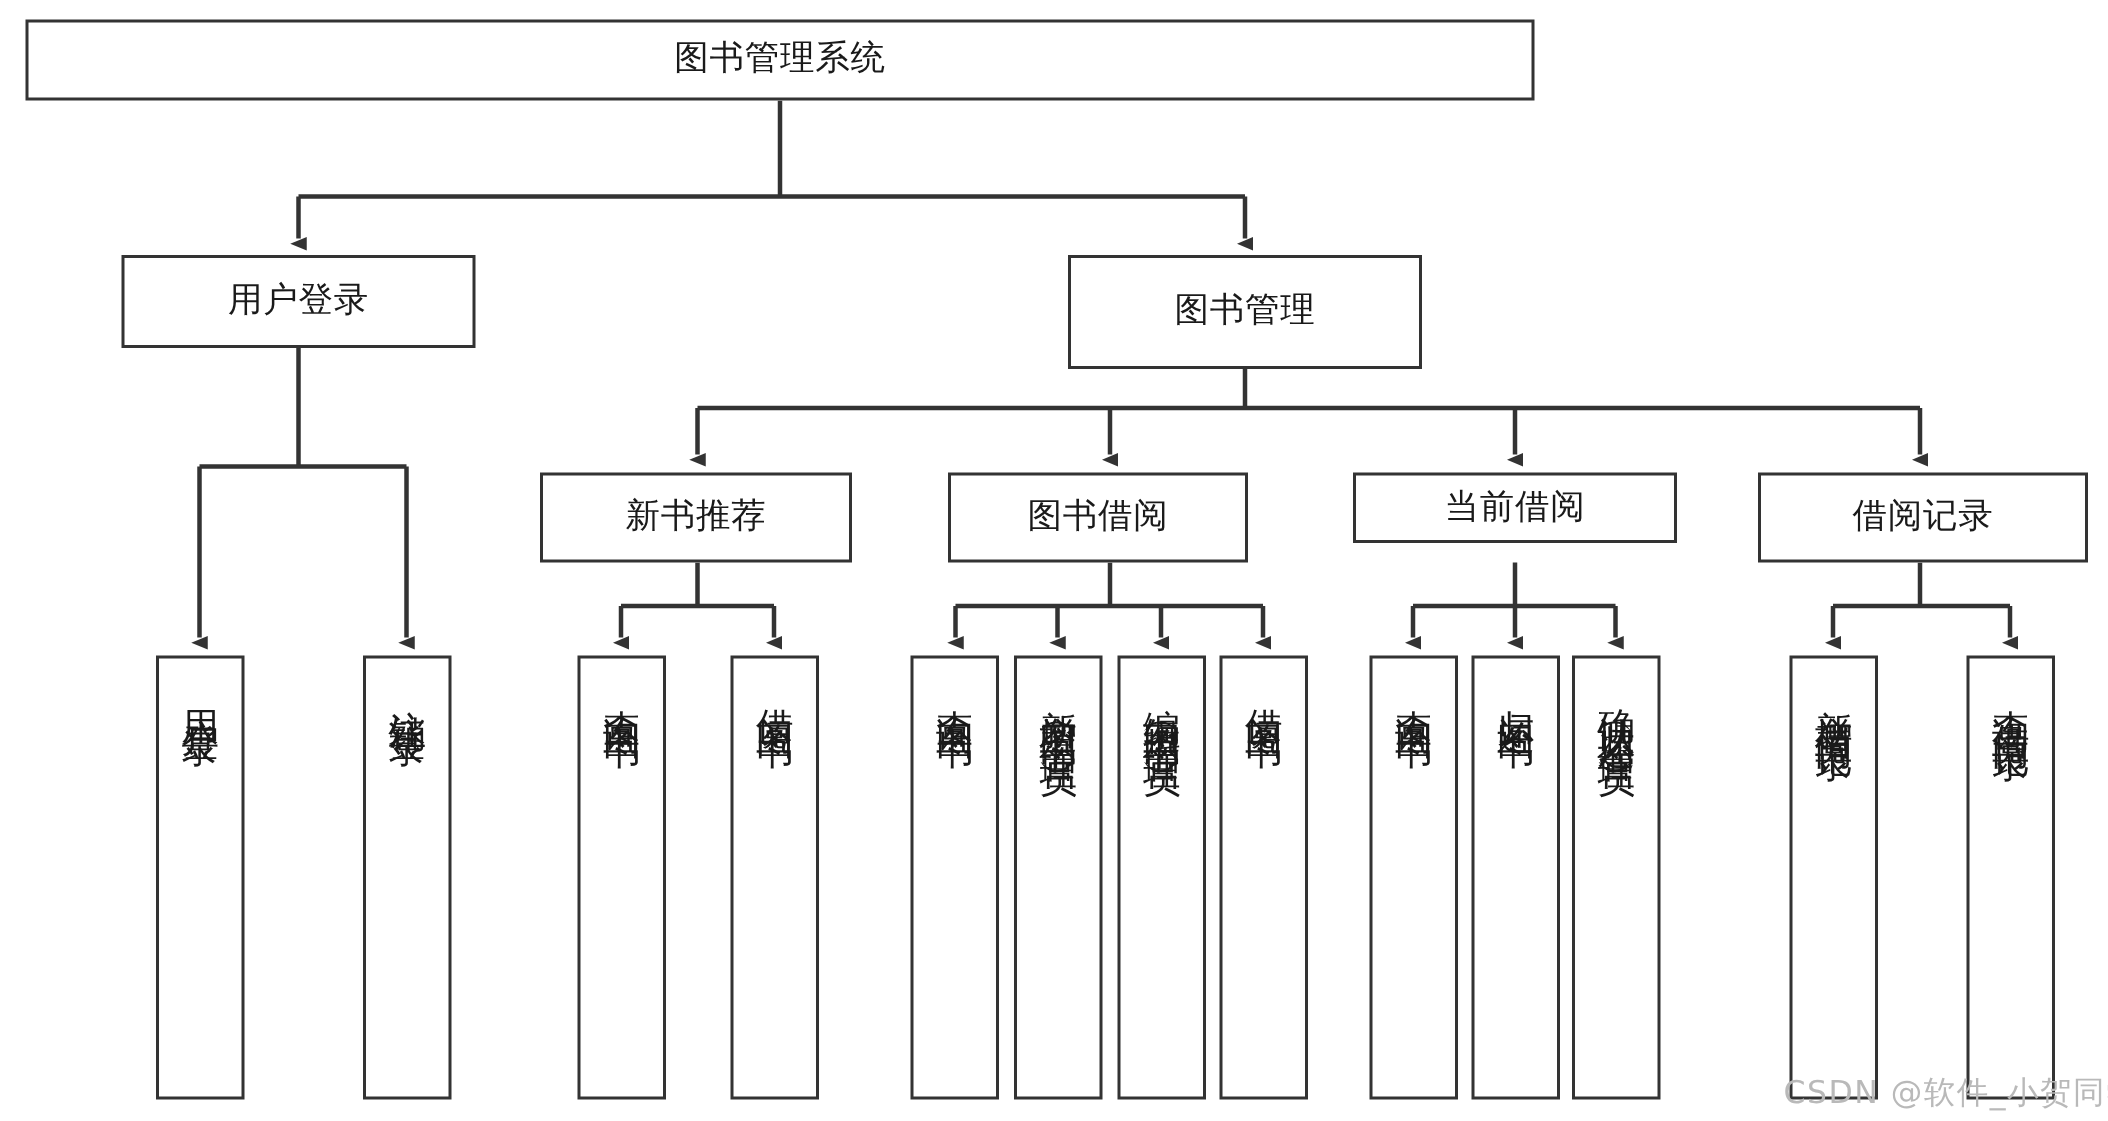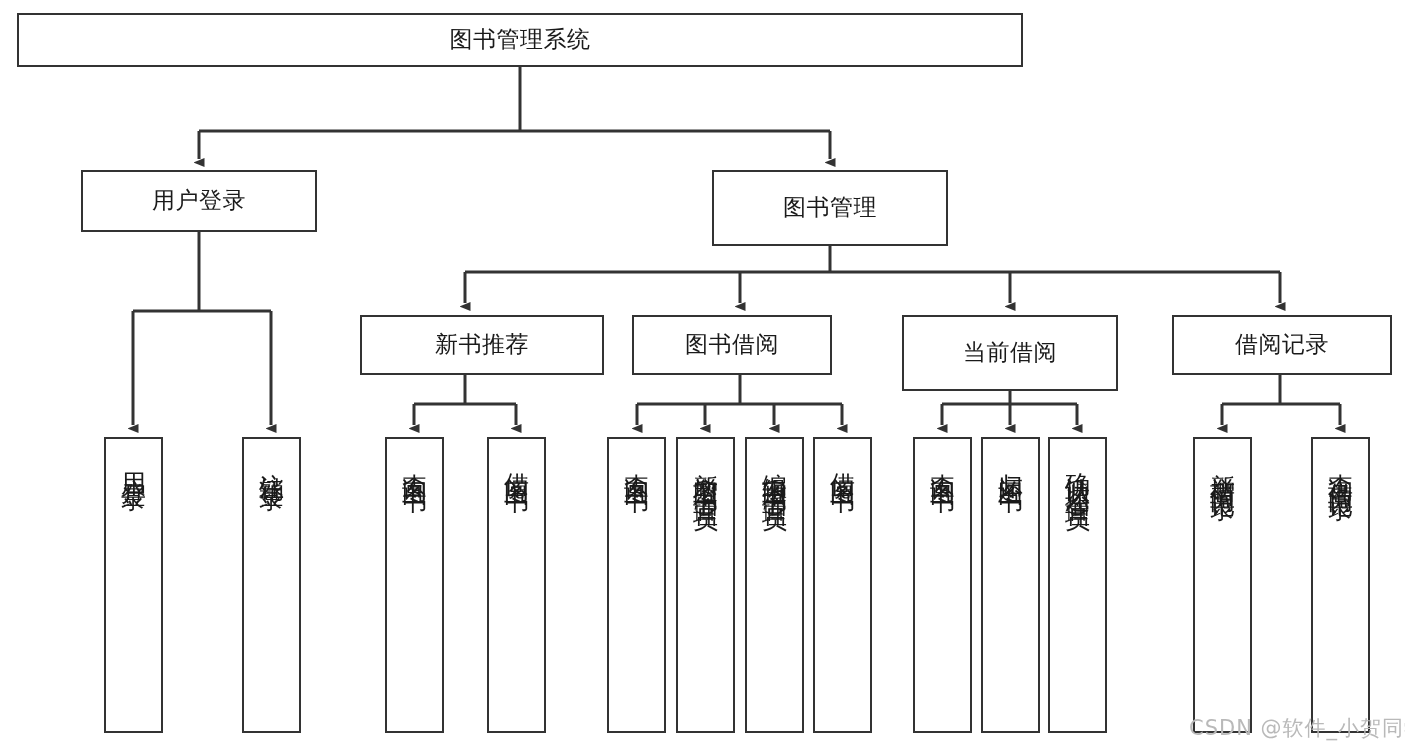--- a/index.html
+++ b/index.html
@@ -135,29 +135,29 @@
   </div>
 
   <div class="node horiz" style="left:81px; top:170px; width:236px; height:62px;">
     <span class="node-label">用户登录</span>
   </div>
 
   <div class="node horiz" style="left:712px; top:170px; width:236px; height:76px;">
     <span class="node-label">图书管理</span>
   </div>
 
-  <div class="node horiz" style="left:360px; top:315px; width:244px; height:60px;">
+  <div class="node horiz" style="left:360px; top:315px; width:208px; height:60px;">
     <span class="node-label">新书推荐</span>
   </div>
 
   <div class="node horiz" style="left:632px; top:315px; width:200px; height:60px;">
     <span class="node-label">图书借阅</span>
   </div>
 
-  <div class="node horiz" style="left:902px; top:315px; width:216px; height:76px;">
+  <div class="node horiz" style="left:902px; top:315px; width:216px; height:47px;">
     <span class="node-label">当前借阅</span>
   </div>
 
   <div class="node horiz" style="left:1172px; top:315px; width:220px; height:60px;">
     <span class="node-label">借阅记录</span>
   </div>
 
   <div class="node vert" style="left:104px; top:437px; width:59px; height:296px;">
     <span class="node-label">用户登录</span>
   </div>

